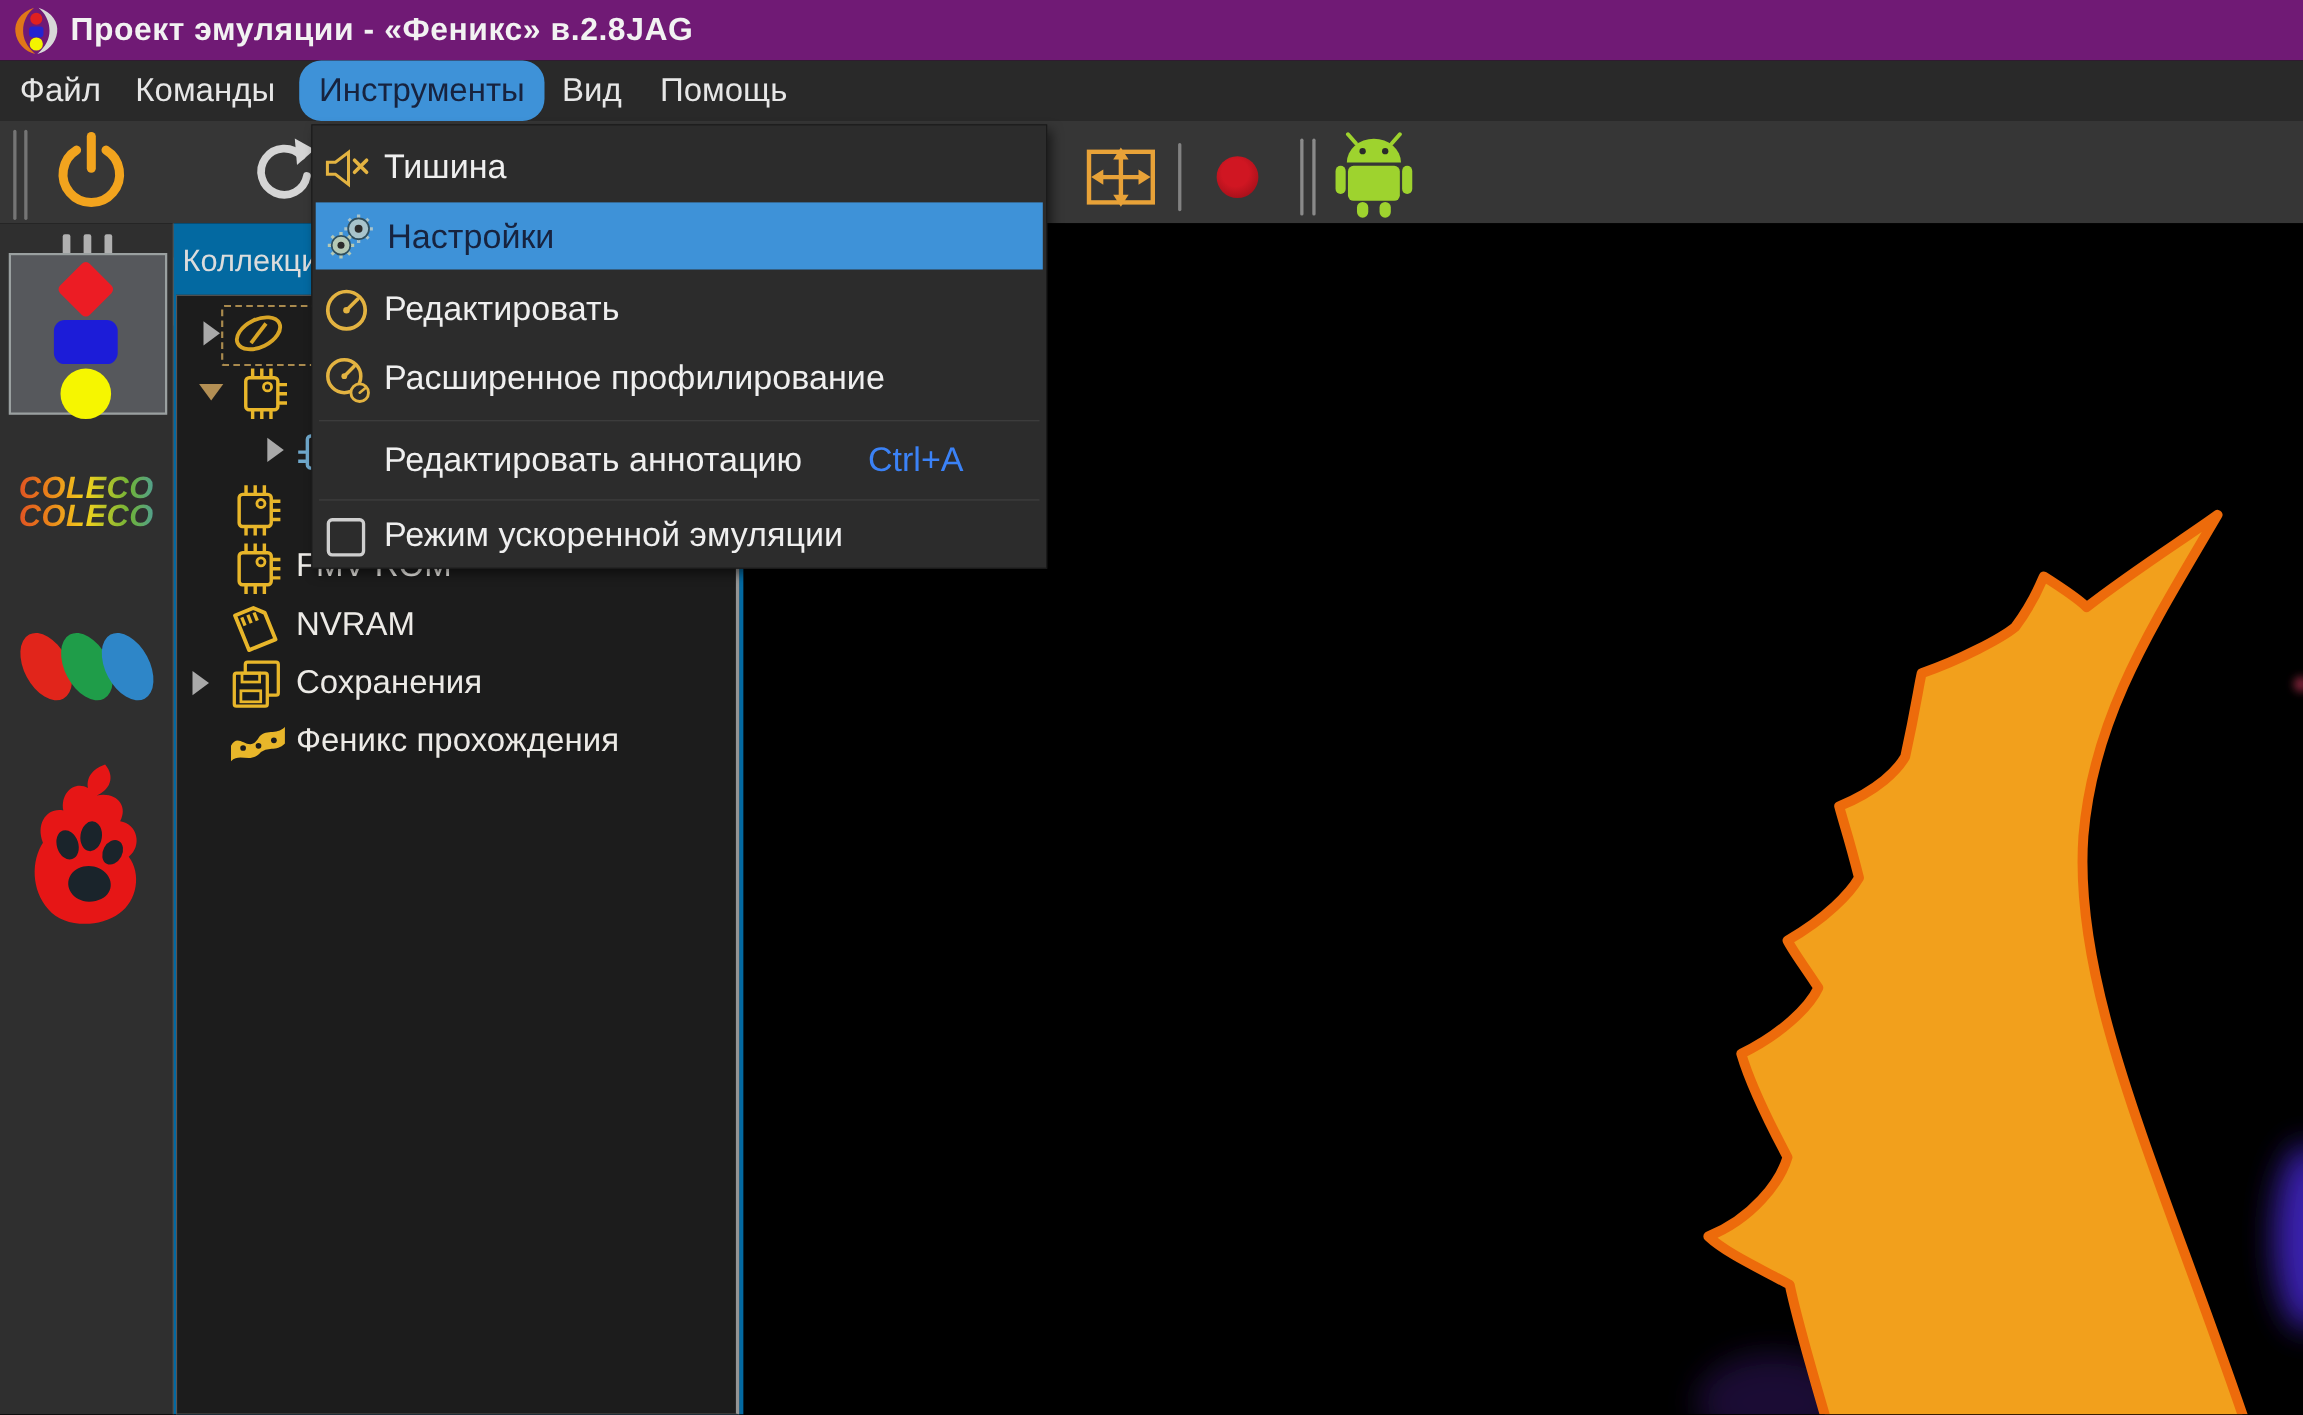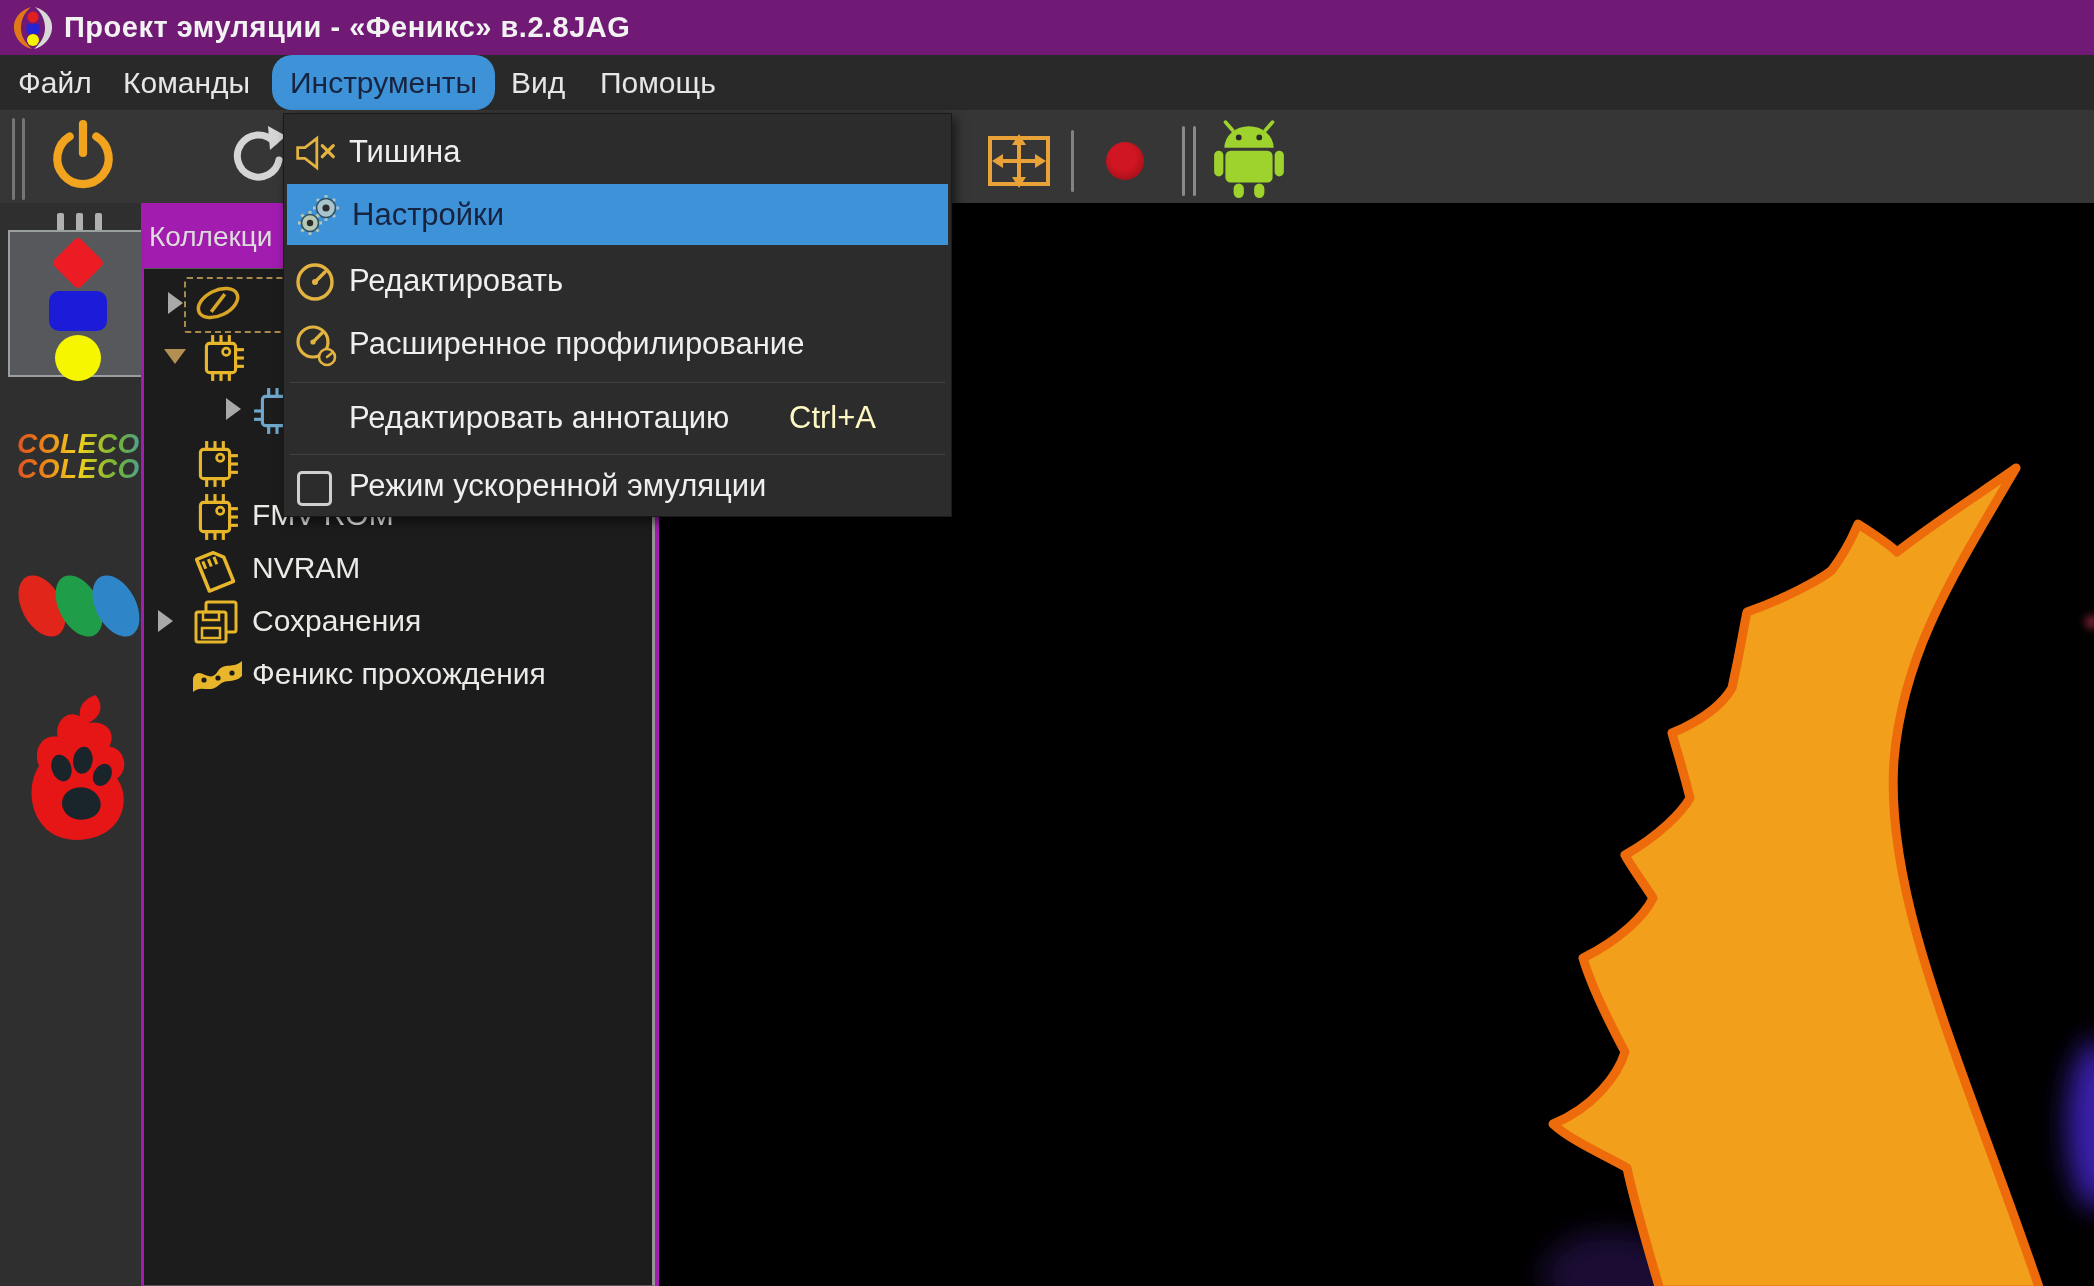--- a/index.html
+++ b/index.html
@@ -14,21 +14,21 @@
   .menu-item{position:absolute;top:0;height:55px;display:flex;align-items:center;
              padding:0 18px;font-size:30px;color:#e6e6e6;}
   .menu-item.active{background:#3e92d8;color:#17233f;font-weight:500;border-radius:20px;}
   #toolbar{left:0;top:110px;width:2094px;height:93px;background:#363636;}
 
   .vgrip{position:absolute;width:3px;background:#757575;border-radius:2px;}
   .pausebar{position:absolute;width:14px;height:62px;background:#d9d9d9;border-radius:4px;top:14px;}
 
   
   #sidebar{left:0;top:203px;width:157px;height:1083px;background:#2f2f2f;border-right:1px solid #5b5b5b;}
-  #treepanel{left:141px;top:203px;width:518px;height:1083px;background:#a21caf;}
+  #treepanel{left:158px;top:203px;width:518px;height:1083px;background:#0369a1;}
   #tree-frame{left:2px;top:65px;width:508px;height:1016px;background:#1c1c1c;
               border:1px solid #565656;border-right:3px solid #949494;}
   #main-view{left:676px;top:203px;width:1418px;height:1083px;background:#000;overflow:hidden;}
 
   #collection-tab{left:8px;top:18px;font-size:28px;color:#dcdcdc;}
 
   .tree-row{position:relative;height:53px;}
   .tri-r{width:0;height:0;border-top:11px solid transparent;border-bottom:11px solid transparent;
          border-left:15px solid #a9a9a9;position:absolute;top:15px;}
   .tri-d{width:0;height:0;border-left:11px solid transparent;border-right:11px solid transparent;
@@ -41,21 +41,21 @@
   
   #dropdown{left:283px;top:113px;width:667px;height:402px;background:#2c2c2c;
             border:1px solid #191919;box-shadow:4px 5px 10px rgba(0,0,0,.55);z-index:60;}
   .dd-item{position:absolute;left:0;width:100%;height:60px;display:flex;align-items:center;
            font-size:31px;color:#efefef;}
   .dd-item .dd-label{position:absolute;left:65px;}
   .dd-hl{position:absolute;left:3px;width:661px;height:61px;background:#3e92d8;}
   .dd-hl .dd-label{color:#17233f;}
   .dd-icon{position:absolute;left:10px;top:10px;width:42px;height:42px;}
   .dd-sep{position:absolute;left:6px;width:655px;height:1px;background:#414141;}
-  .dd-shortcut{position:absolute;left:505px;font-size:31px;color:#fef9c3;}
+  .dd-shortcut{position:absolute;left:505px;font-size:31px;color:#3b82f6;}
   .dd-checkbox{position:absolute;left:13px;top:15px;width:29px;height:29px;border:3px solid #cfcfcf;
                border-radius:5px;background:transparent;}
 
   
   #console-box{left:8px;top:27px;width:140px;height:143px;background:#56585c;border:2px solid #9aa0a0;}
   #cb-diamond{left:49px;top:12px;width:38px;height:38px;background:#ec1c24;transform:rotate(45deg);border-radius:5px;}
   #cb-rect{left:39px;top:59px;width:58px;height:40px;background:#1c1cd8;border-radius:10px;}
   #cb-circle{left:45px;top:103px;width:46px;height:46px;background:#f6f600;border-radius:50%;}
   #coleco{left:0;top:228px;width:157px;text-align:center;font-weight:700;font-style:italic;
           font-size:28px;line-height:25px;letter-spacing:.5px;

